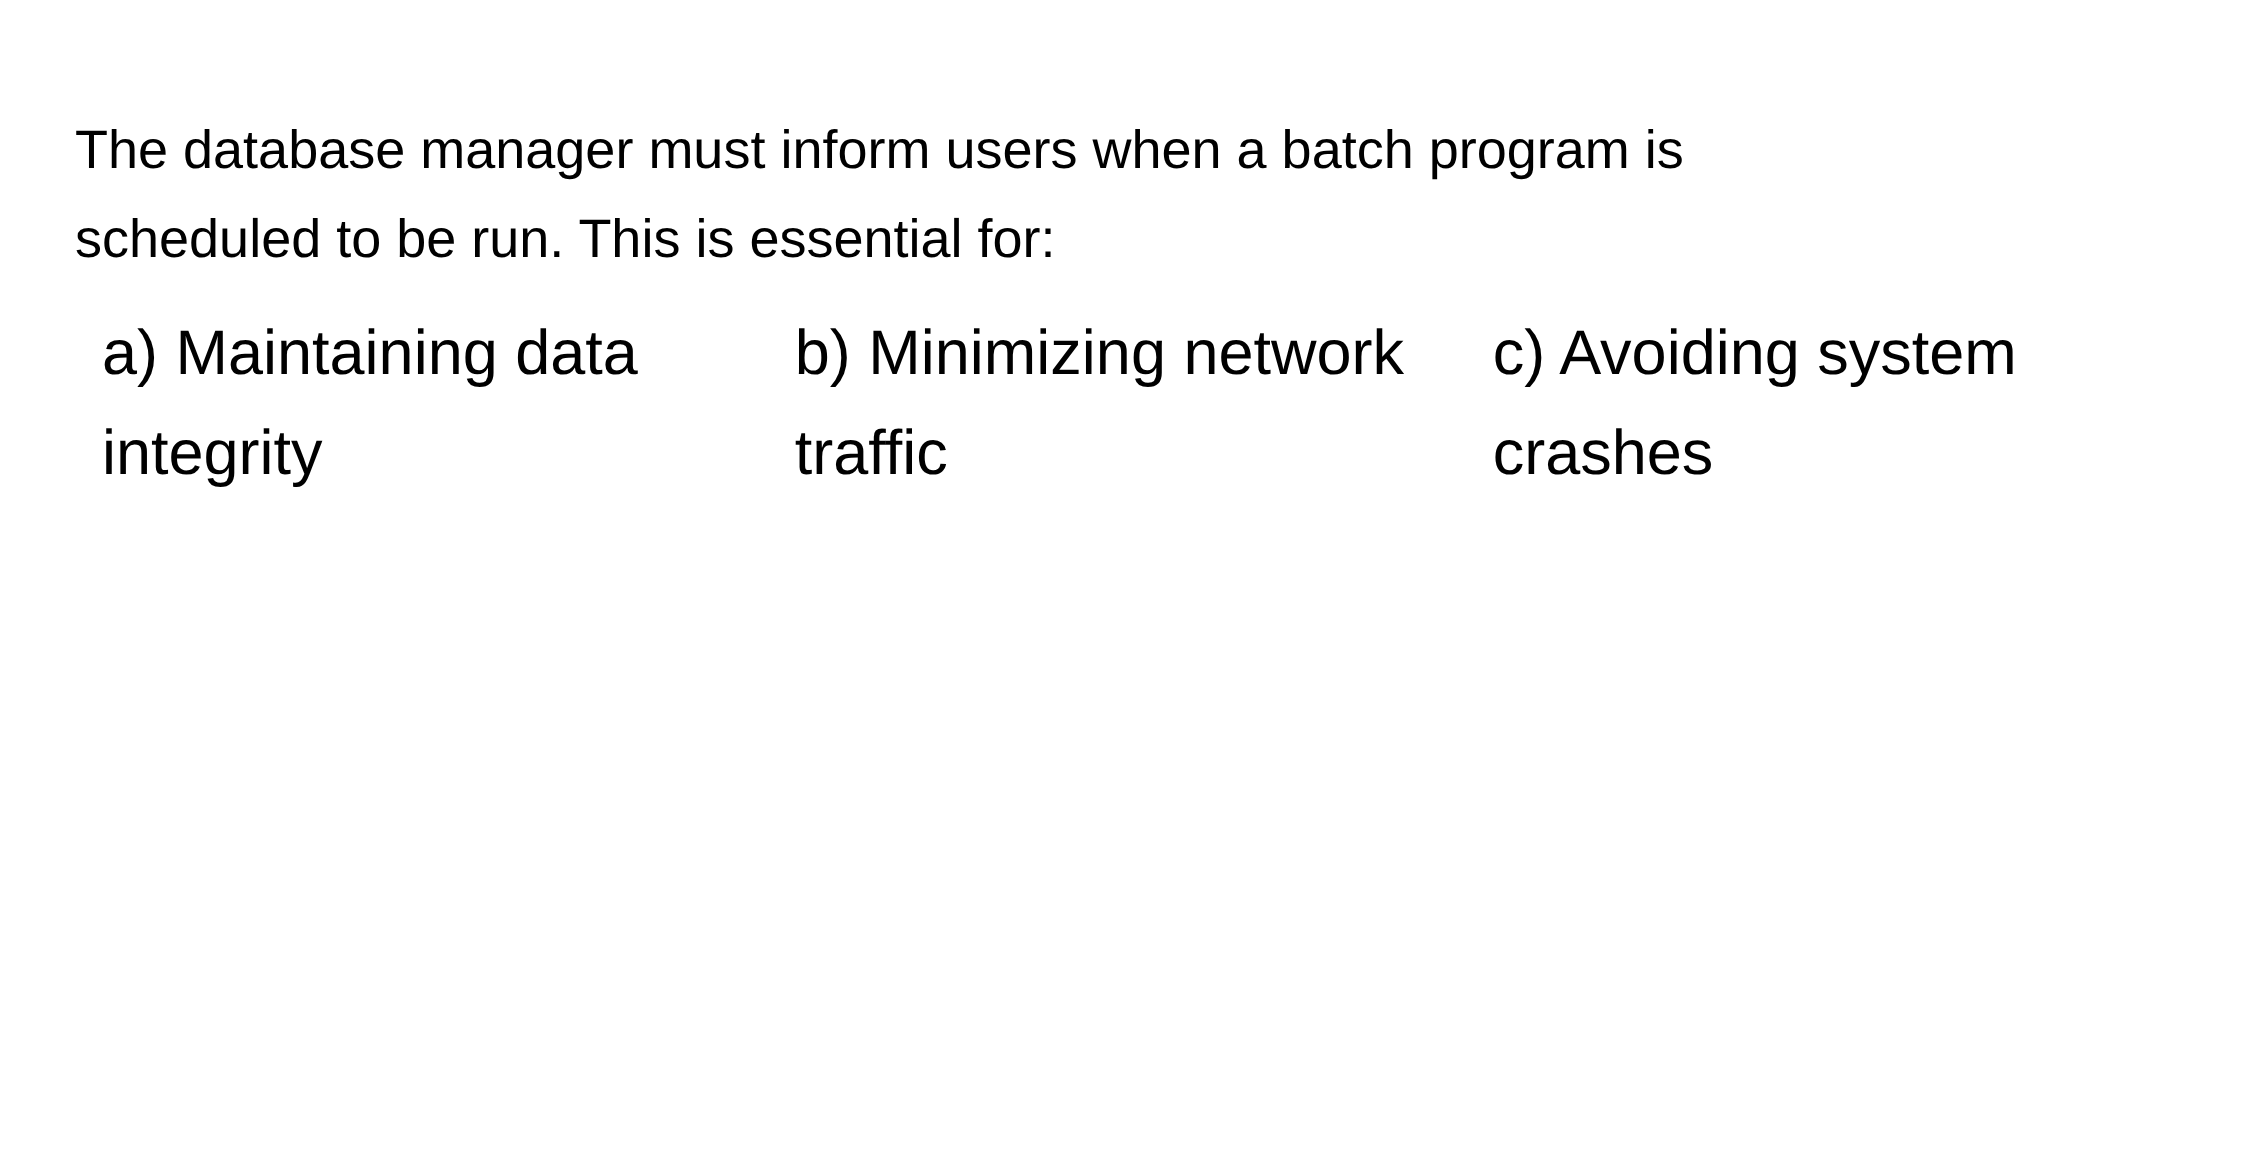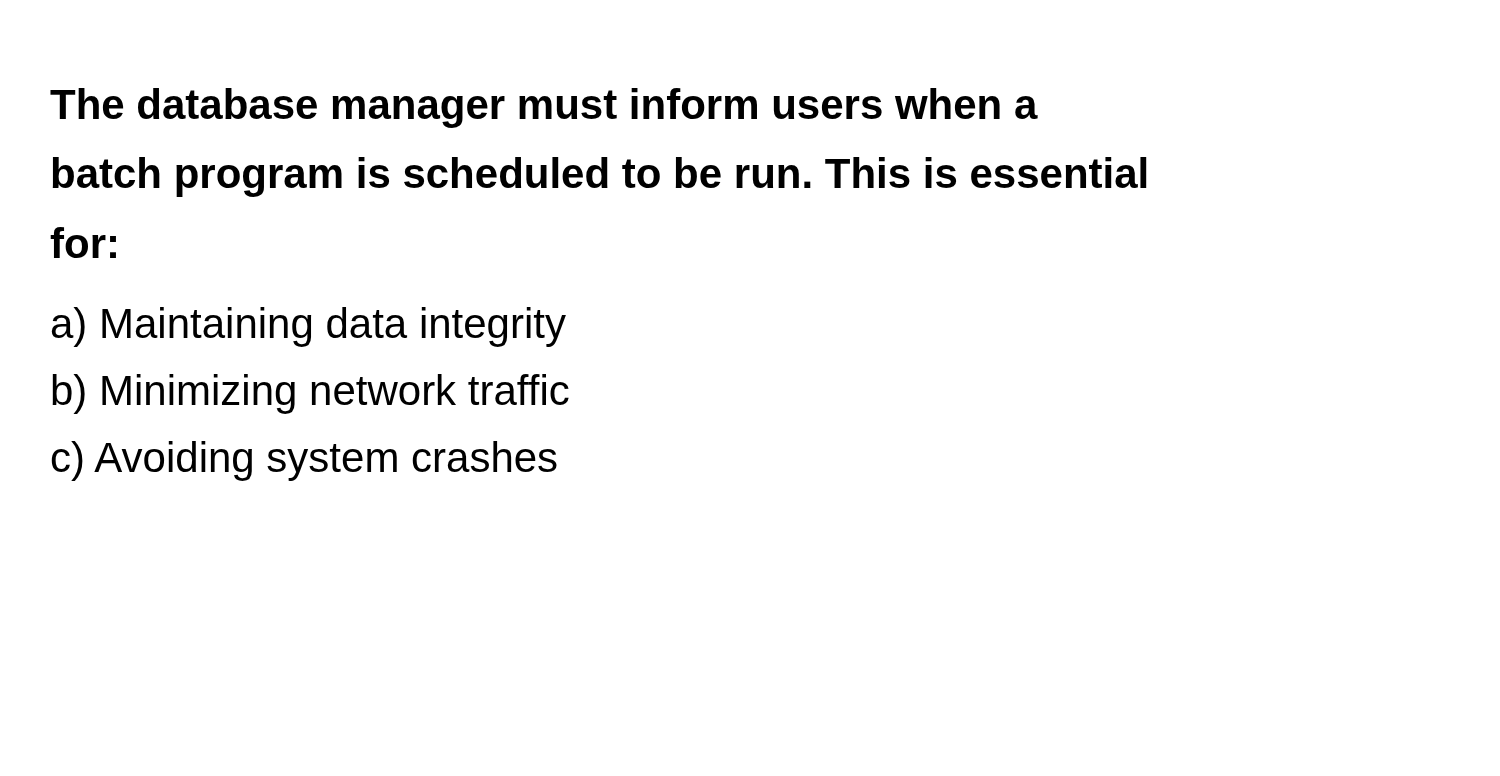--- a/index.html
+++ b/index.html
@@ -9,29 +9,29 @@
     }
     body {
       width: 1500px;
       height: 776px;
       background: #ffffff;
       font-family: -apple-system, BlinkMacSystemFont, "Segoe UI", Helvetica, Arial, sans-serif;
       padding: 70px 50px;
       color: #000000;
     }
     .question-text {
-      font-size: 42px;
+      font-size: 36px;
       line-height: 1.65;
-      font-weight: 700;
+      font-weight: 400;
       margin-bottom: 12px;
       max-width: 1100px;
     }
     .options {
       display: flex;
-      flex-direction: column;
+      margin-left: 18px;
     }
     .option {
       font-size: 42px;
       line-height: 1.6;
       font-weight: 400;
     }
   </style>
 </head>
 <body>
 

